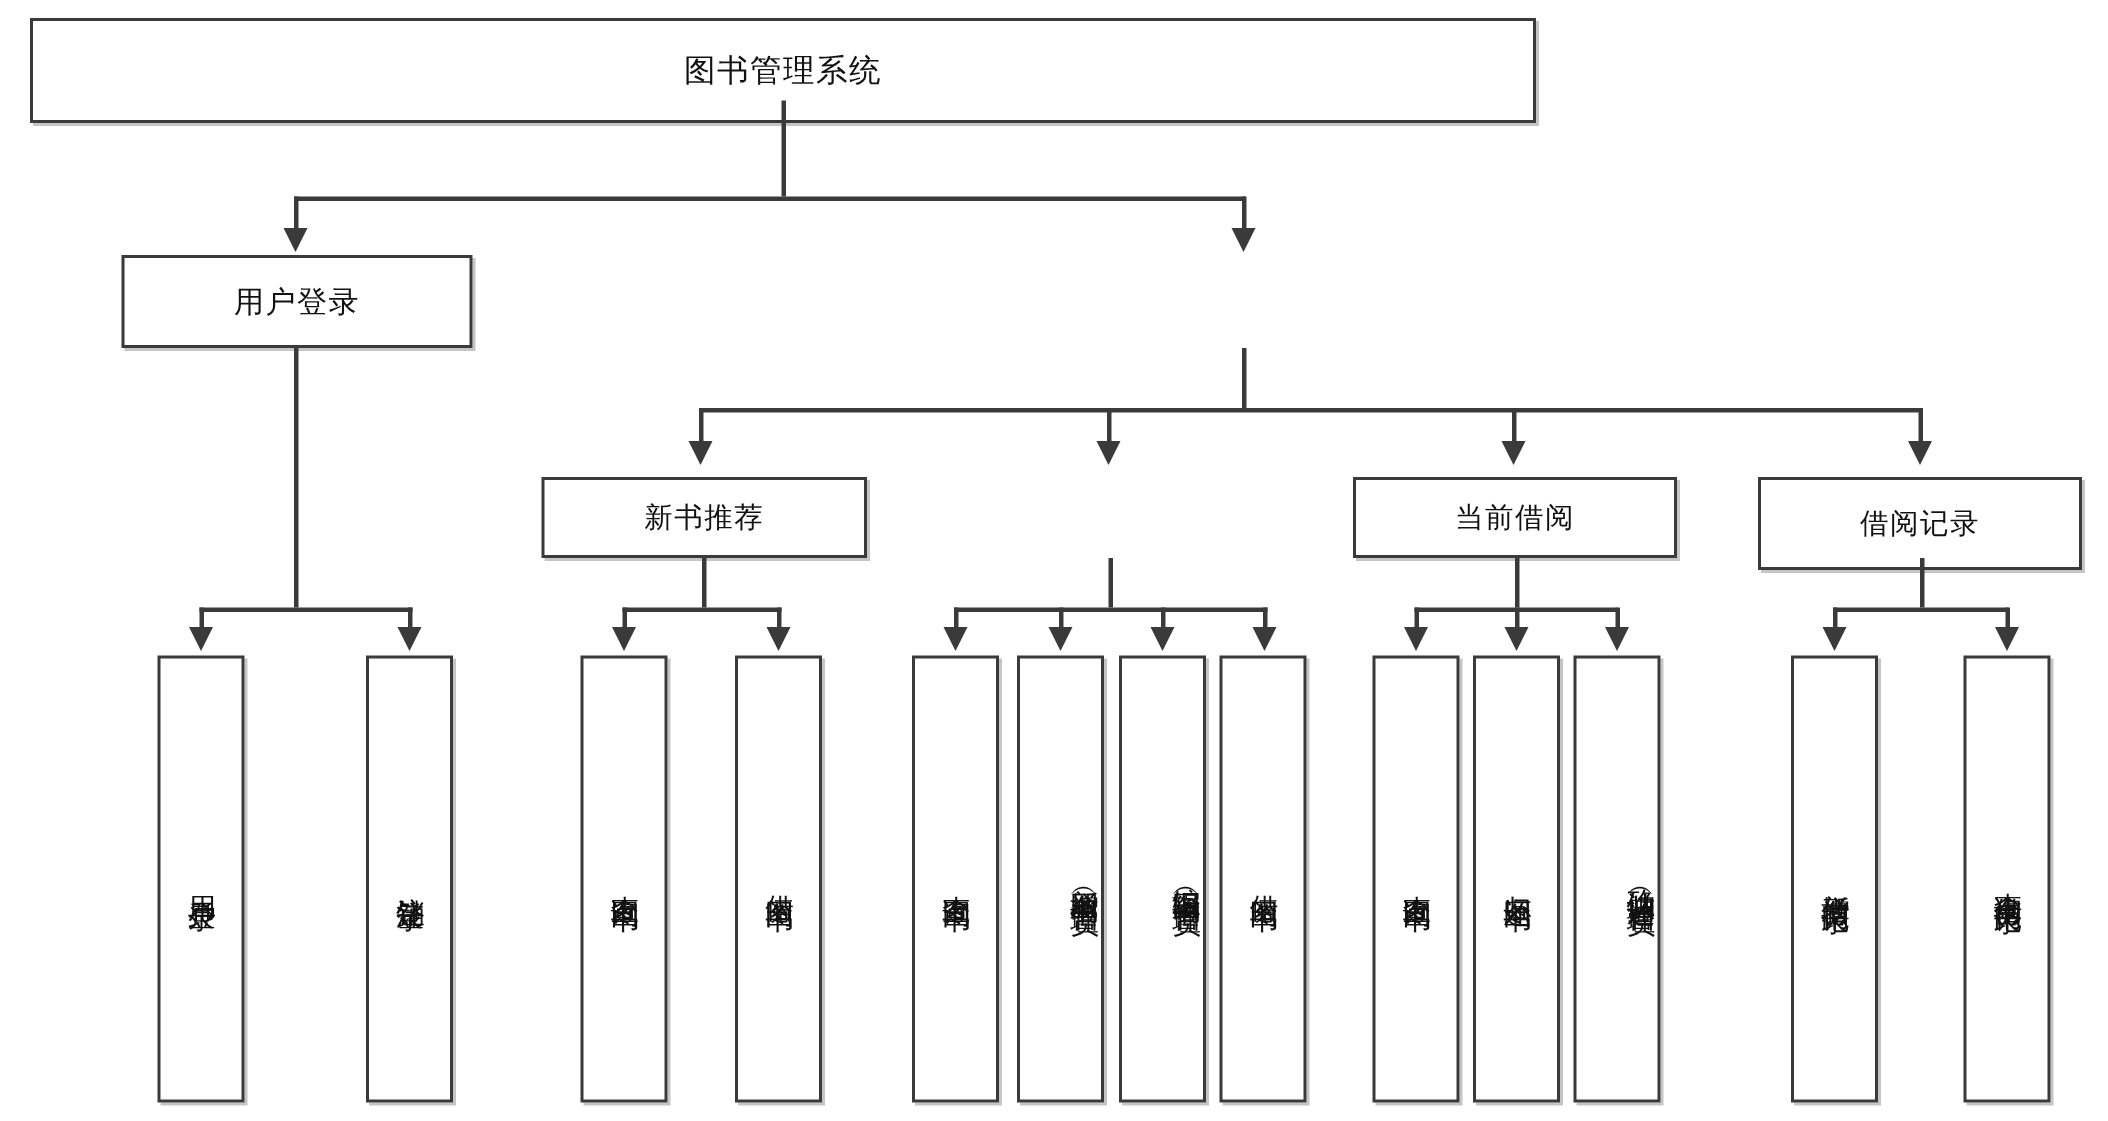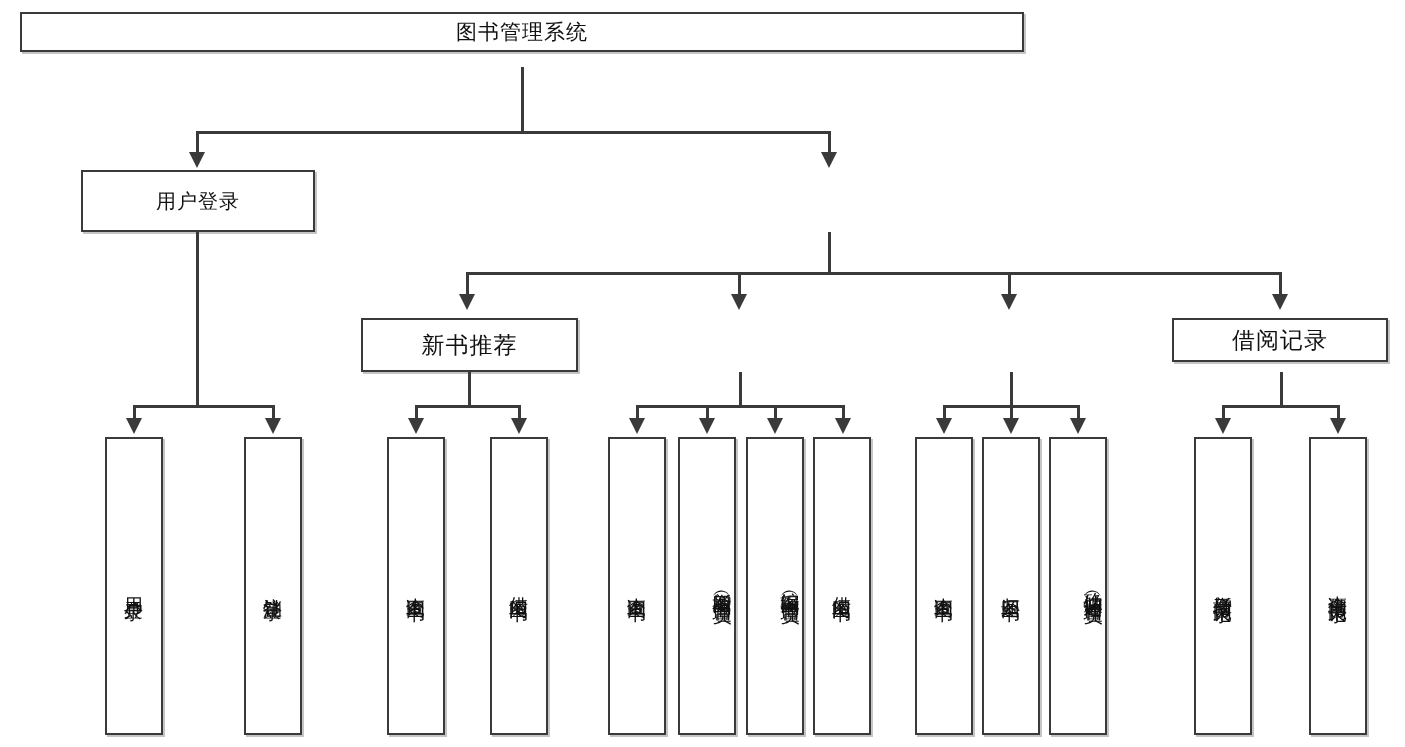--- a/index.html
+++ b/index.html
@@ -7,21 +7,21 @@
        font-family:"Liberation Sans","DejaVu Sans",sans-serif;}
   #stage{position:relative;width:1405px;height:747px;background:#fff;}
 
   .node{position:absolute;box-sizing:border-box;background:#ffffff;
         border:2px solid #3a3a3a;display:flex;align-items:center;
         justify-content:center;color:#111;}
   .node.shadowed{box-shadow:2px 2px 0 0 rgba(150,150,150,0.55);}
 
   .n-root{font-size:21px;letter-spacing:1px;}
   .n-l2{font-size:20px;letter-spacing:1px;}
-  .n-l3{font-size:23px;letter-spacing:1px;}
+  .n-l3{font-size:19px;letter-spacing:1px;}
 
   .leaf{writing-mode:vertical-rl;text-orientation:upright;
         font-size:19px;line-height:1.22;letter-spacing:2px;
         padding:6px 0;align-items:flex-start;justify-content:center;}
   .leaf-mid{align-items:center;}
 
   .ln{position:absolute;background:#3a3a3a;}
   .lnh{height:3px;}
   .lnv{width:3px;}
 
@@ -32,21 +32,21 @@
 
   .watermark{position:absolute;color:#c9c9c9;font-size:19px;
              letter-spacing:1px;white-space:nowrap;
              font-family:"Liberation Sans","DejaVu Sans",sans-serif;}
 </style>
 </head>
 <body>
 
 <div id="stage">
 
-  <div class="node n-root shadowed" style="left:20px;top:12px;width:1004px;height:40px;">
+  <div class="node n-root shadowed" style="left:20px;top:12px;width:1004px;height:70px;">
     <span>图书管理系统</span>
   </div>
 
   <div class="ln lnv" style="left:521px;top:67px;height:64px;"></div>
 
   <div class="ln lnh" style="left:196px;top:131px;width:634px;"></div>
 
   <div class="ln lnv" style="left:196px;top:131px;height:24px;"></div>
   <div class="arrow" style="left:189px;top:152px;"></div>
 
@@ -71,21 +71,24 @@
   <div class="ln lnv" style="left:738px;top:272px;height:24px;"></div>
   <div class="arrow" style="left:731px;top:294px;"></div>
   <div class="ln lnv" style="left:1008px;top:272px;height:24px;"></div>
   <div class="arrow" style="left:1001px;top:294px;"></div>
   <div class="ln lnv" style="left:1279px;top:272px;height:24px;"></div>
   <div class="arrow" style="left:1272px;top:294px;"></div>
 
   <div class="node n-l3 shadowed" style="left:361px;top:318px;width:217px;height:54px;">
     <span>新书推荐</span>
   </div>
-  <div class="node n-l3 shadowed" style="left:1172px;top:318px;width:216px;height:44px;">
+  <div class="node n-l3 shadowed" style="left:902px;top:318px;width:216px;height:54px;">
+    <span>当前借阅</span>
+  </div>
+  <div class="node n-l3 shadowed" style="left:1172px;top:318px;width:216px;height:62px;">
     <span>借阅记录</span>
   </div>
 
   <div class="ln lnv" style="left:468px;top:372px;height:33px;"></div>
   <div class="ln lnh" style="left:415px;top:405px;width:106px;"></div>
   <div class="ln lnv" style="left:415px;top:405px;height:16px;"></div>
   <div class="arrow" style="left:408px;top:418px;"></div>
   <div class="ln lnv" style="left:518px;top:405px;height:16px;"></div>
   <div class="arrow" style="left:511px;top:418px;"></div>
 

